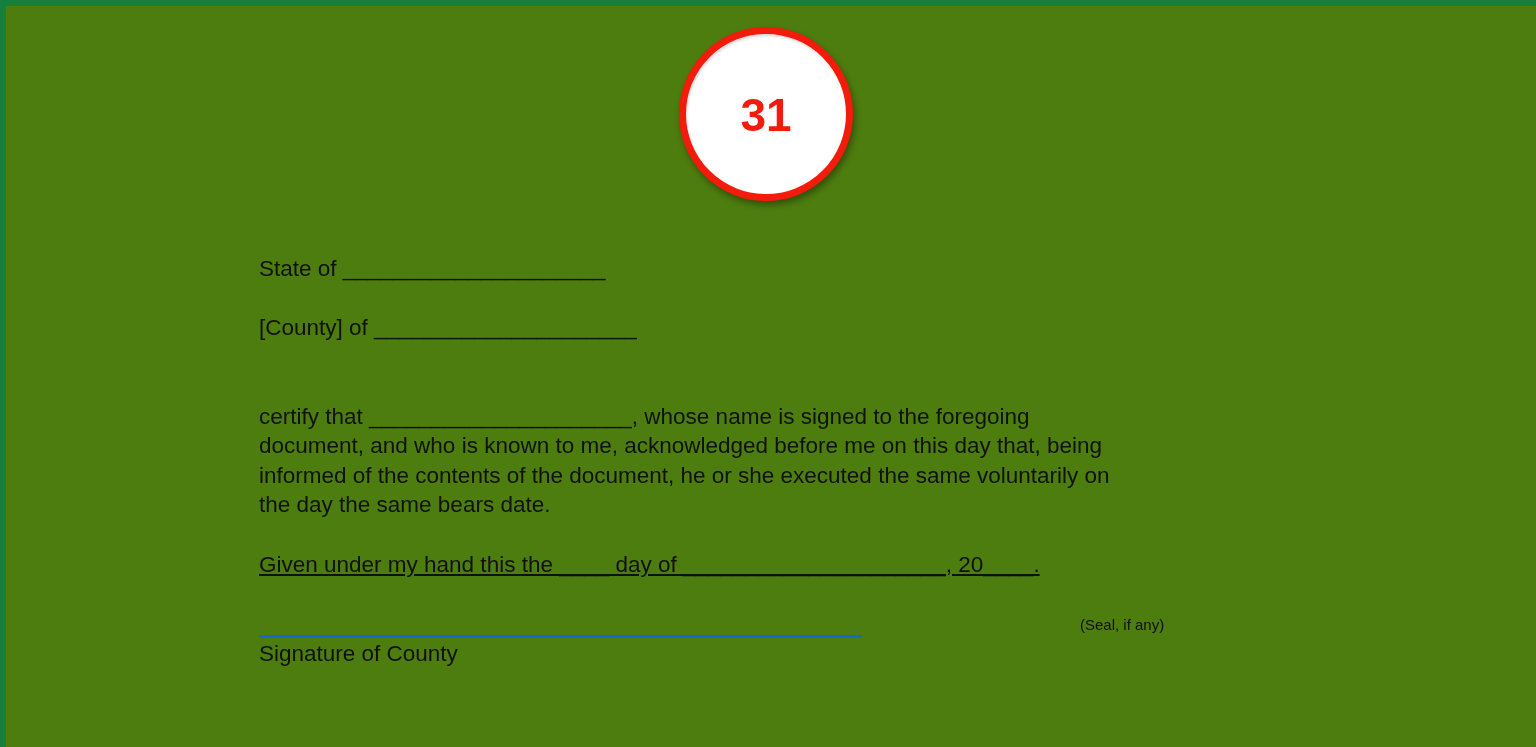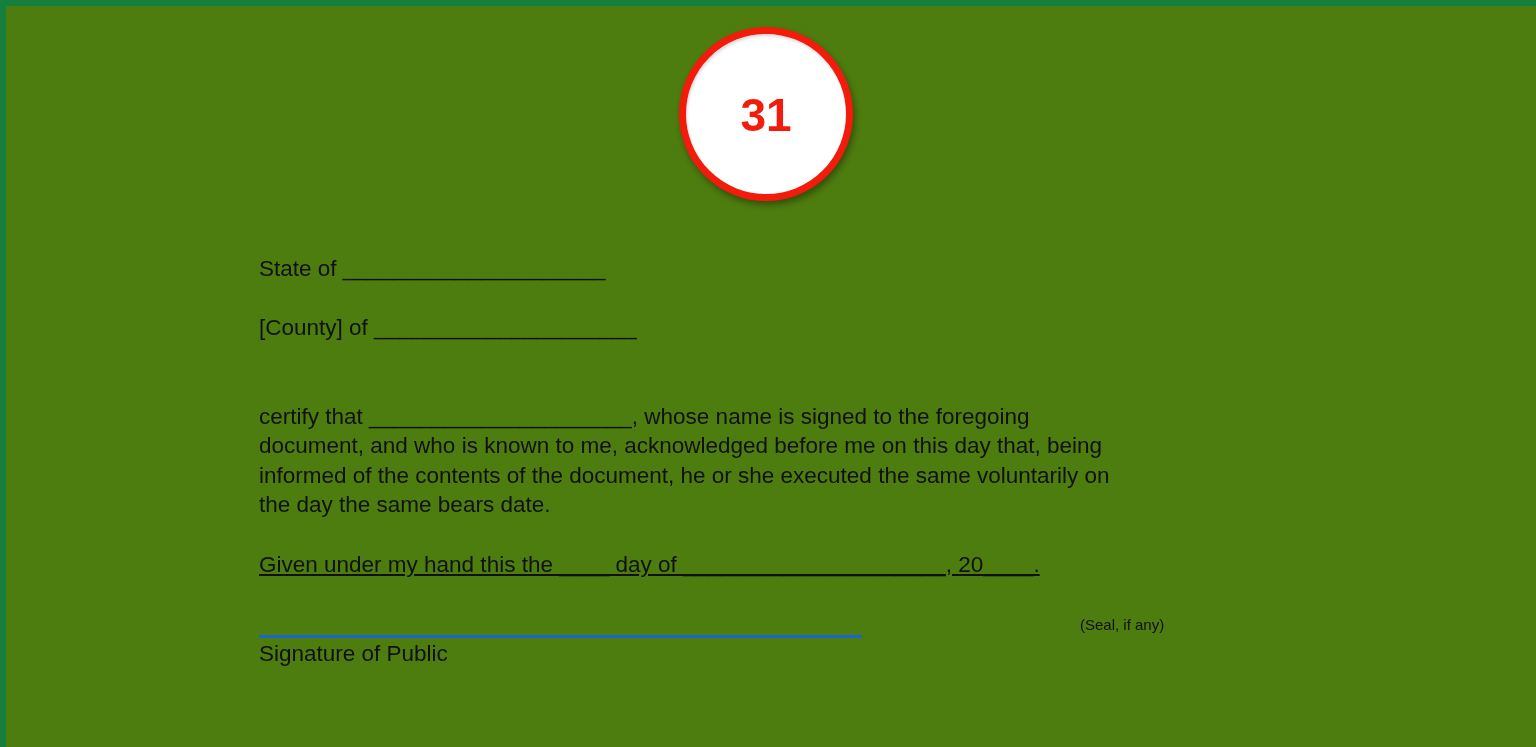--- a/index.html
+++ b/index.html
@@ -68,16 +68,16 @@
 
   <div class="line" style="top:396px;">certify that _____________________, whose name is signed to the foregoing</div>
   <div class="line" style="top:455px;">informed of the contents of the document, he or she executed the same voluntarily on</div>
   <div class="line" style="top:425px;">document, and who is known to me, acknowledged before me on this day that, being</div>
   <div class="line" style="top:484px;text-align:right;">the day the same bears date.</div>
 
   <div class="line" style="top:544px;text-decoration:underline;">Given under my hand this the ____ day of _____________________, 20____.</div>
 
   <div class="sig-line"></div>
   <div class="seal">(Seal, if any)</div>
-  <div class="line" style="top:633px;">Signature of Public</div>
+  <div class="line" style="top:633px;">Signature of County</div>
 
 
 </div>
 
 </body></html>

